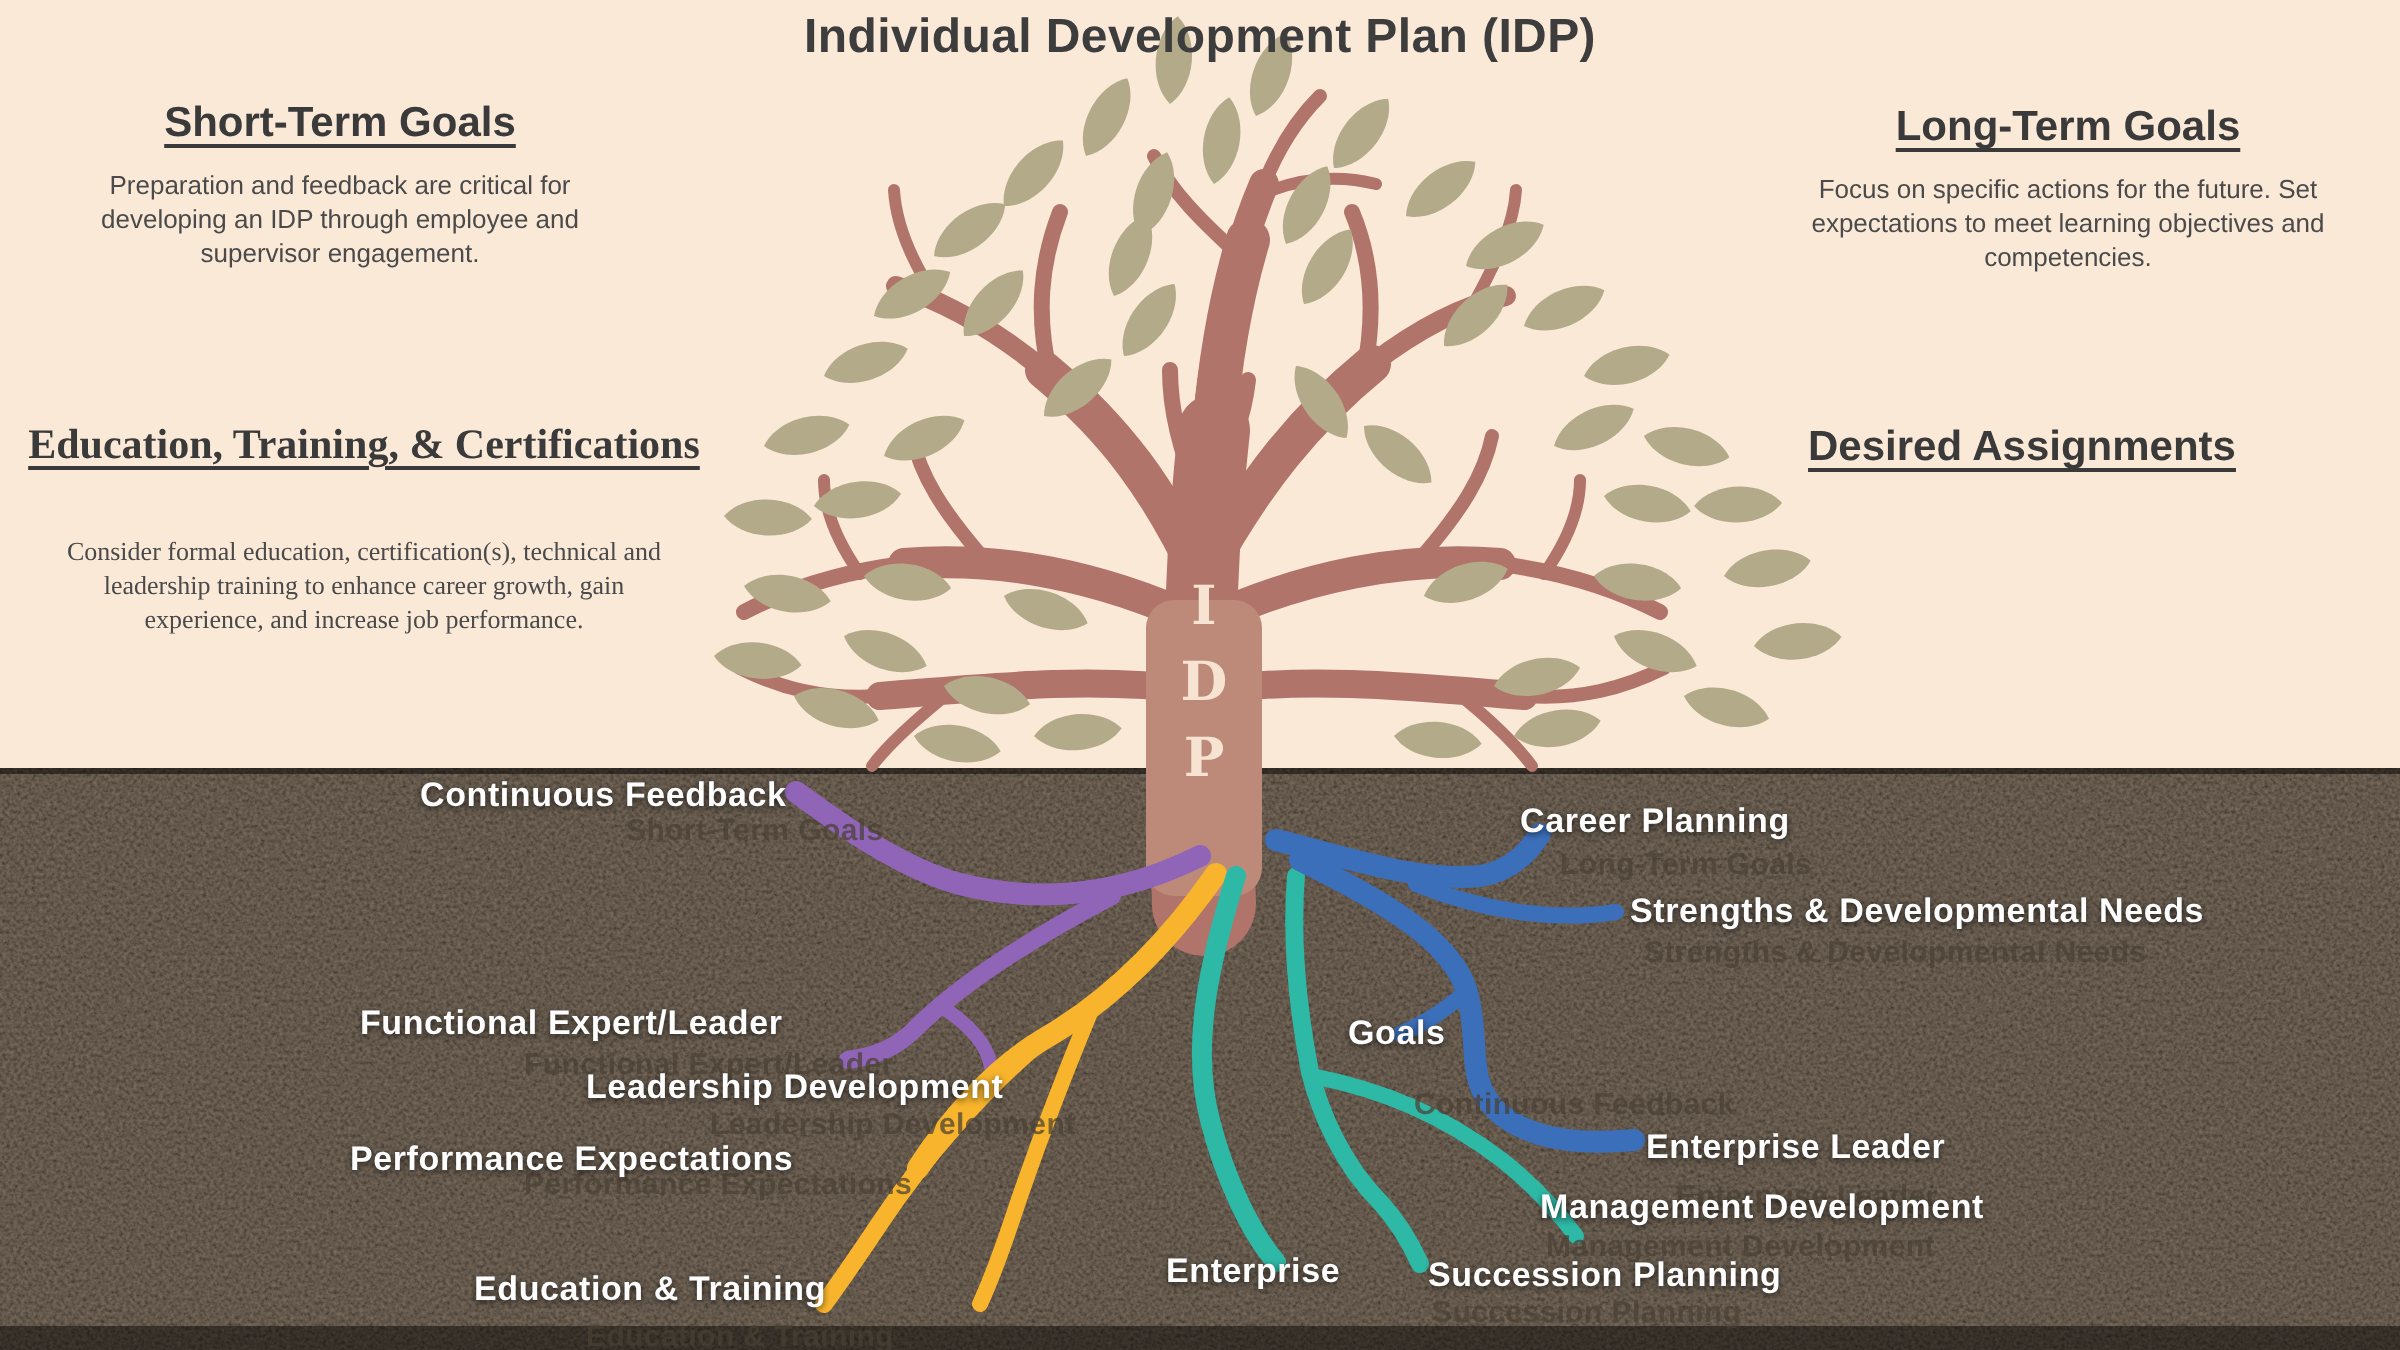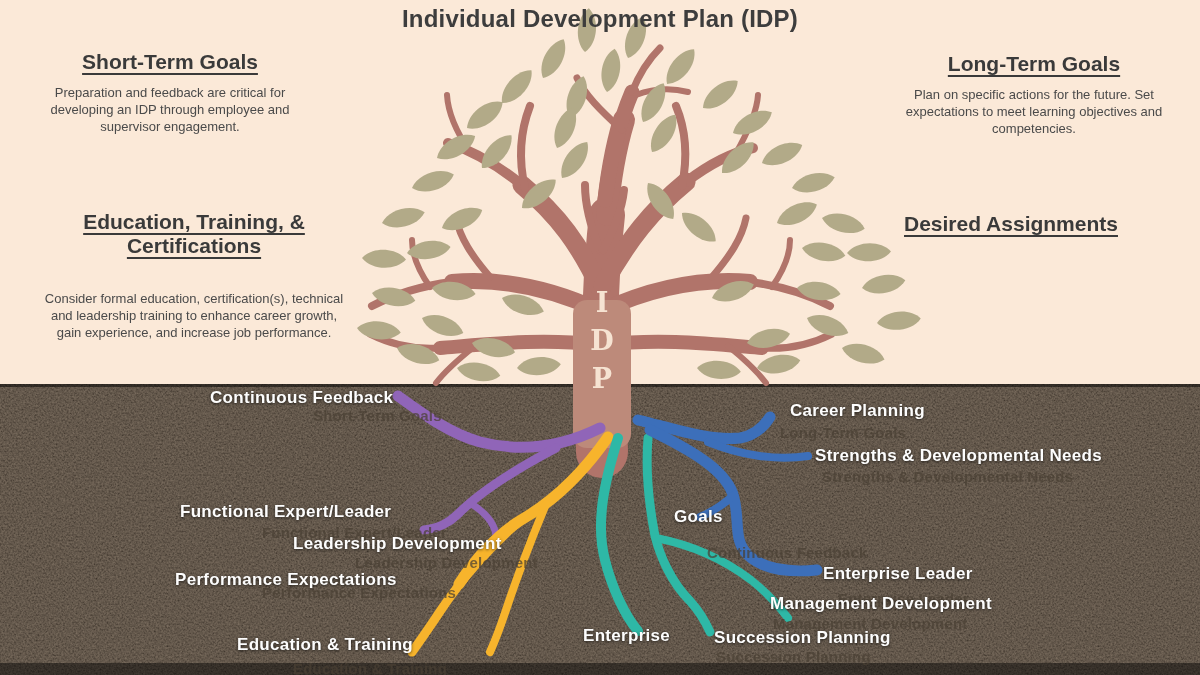--- a/index.html
+++ b/index.html
@@ -14,21 +14,21 @@
     font-size:24px;font-weight:700;color:#3d3d3d;letter-spacing:.2px;
   }
   .panel{position:absolute;text-align:center;color:#4a4a4a;}
   .panel h2{
     margin:0 0 10px 0;font-size:21px;font-weight:700;color:#3a3a3a;
     text-decoration:underline;text-underline-offset:4px;text-decoration-thickness:2px;
   }
   .panel p{margin:0 auto;font-size:13px;line-height:1.31;}
   .p-short{left:28px;top:50px;width:284px;}
   .p-long{left:893px;top:52px;width:282px;}
-  .p-edu{left:16px;top:210px;width:356px;}
+  .p-edu{left:4px;top:210px;width:356px;font-family:Liberation Serif, serif;}
   .p-edu p{width:302px;margin-top:32px;}
   .p-des{left:860px;top:212px;width:302px;}
   .root-label{
     position:absolute;font-size:17px;font-weight:600;color:#fdfdfd;
     letter-spacing:.3px;white-space:nowrap;text-shadow:0 1px 3px rgba(0,0,0,.65);
   }
   .ghost-label{
     position:absolute;font-size:15px;font-weight:700;color:#4a4034;opacity:.72;
     letter-spacing:.2px;white-space:nowrap;
   }
@@ -193,42 +193,42 @@
   <div class="ghost-label" style="left:262px;top:524px">Functional Expert/Leader</div>
   <div class="ghost-label" style="left:355px;top:554px">Leadership Development</div>
   <div class="ghost-label" style="left:262px;top:584px">Performance Expectations</div>
   <div class="ghost-label" style="left:707px;top:544px">Continuous Feedback</div>
   <div class="ghost-label" style="left:838px;top:590px">Enterprise Leader</div>
   <div class="ghost-label" style="left:773px;top:615px">Management Development</div>
   <div class="ghost-label" style="left:716px;top:648px">Succession Planning</div>
   <div class="ghost-label" style="left:293px;top:660px">Education &amp; Training</div>
 
   <div class="root-label" style="left:210px;top:388px">Continuous Feedback</div>
-  <div class="root-label" style="left:790px;top:401px">Career Planning</div>
+  <div class="root-label" style="left:760px;top:401px">Career Planning</div>
   <div class="root-label" style="left:815px;top:446px">Strengths &amp; Developmental Needs</div>
   <div class="root-label" style="left:180px;top:502px">Functional Expert/Leader</div>
   <div class="root-label" style="left:293px;top:534px">Leadership Development</div>
   <div class="root-label" style="left:175px;top:570px">Performance Expectations</div>
   <div class="root-label" style="left:674px;top:507px">Goals</div>
   <div class="root-label" style="left:823px;top:564px">Enterprise Leader</div>
   <div class="root-label" style="left:770px;top:594px">Management Development</div>
   <div class="root-label" style="left:237px;top:635px">Education &amp; Training</div>
   <div class="root-label" style="left:583px;top:626px">Enterprise</div>
   <div class="root-label" style="left:714px;top:628px">Succession Planning</div>
 
   <div class="page-title">Individual Development Plan (IDP)</div>
 
   <div class="panel p-short">
     <h2>Short-Term Goals</h2>
     <p>Preparation and feedback are critical for developing an IDP through employee and supervisor engagement.</p>
   </div>
 
   <div class="panel p-long">
     <h2>Long-Term Goals</h2>
-    <p>Plan on specific actions for the future. Set expectations to meet learning objectives and competencies.</p>
+    <p>Focus on specific actions for the future. Set expectations to meet learning objectives and competencies.</p>
   </div>
 
   <div class="panel p-edu">
     <h2>Education, Training, &amp; Certifications</h2>
     <p>Consider formal education, certification(s), technical and leadership training to enhance career growth, gain experience, and increase job performance.</p>
   </div>
 
   <div class="panel p-des">
     <h2>Desired Assignments</h2>
   </div>

